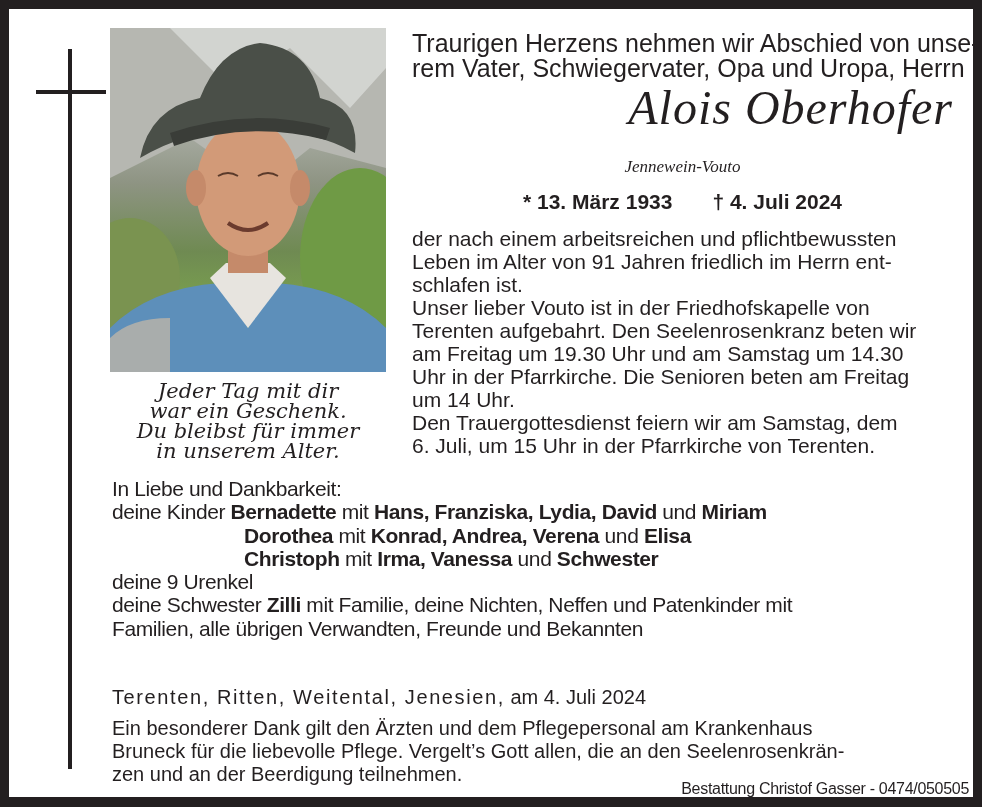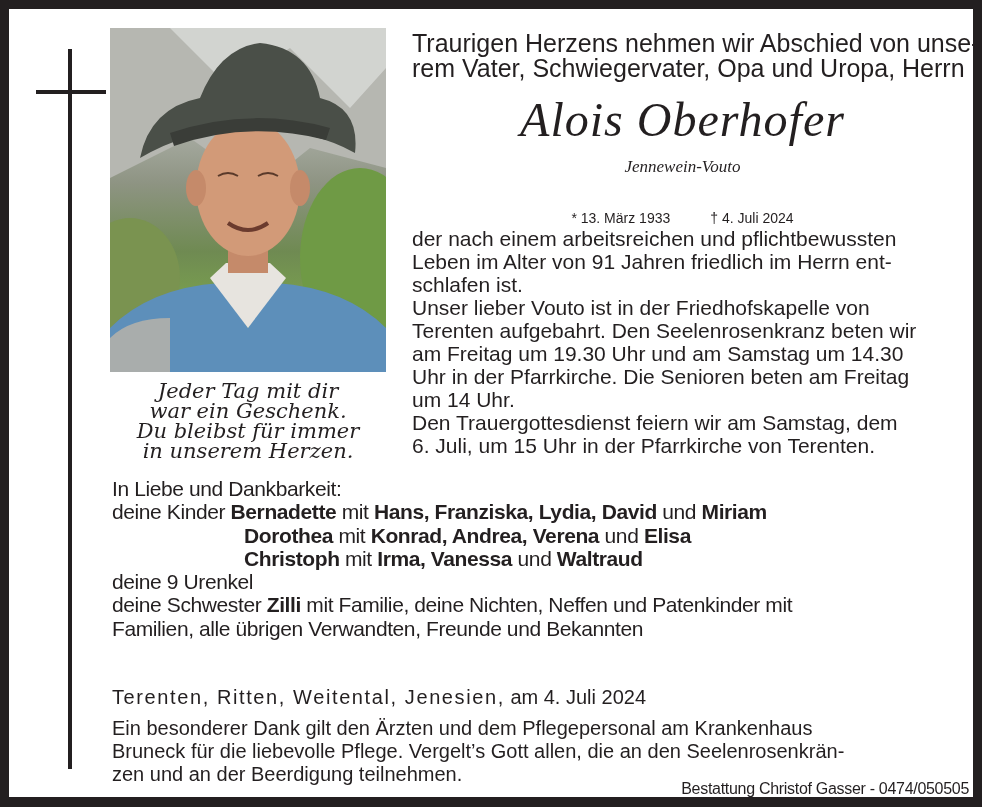--- a/index.html
+++ b/index.html
@@ -25,32 +25,32 @@
     font-size: 21px; line-height: 20px; color: #231f20;
   }
   .motto div { white-space: nowrap; }
 
   .intro {
     position: absolute; left: 412px; top: 31px; width: 541px;
     font-size: 25px; line-height: 25px; text-align: justify;
   }
   .intro div { white-space: nowrap; }
   .name {
-    position: absolute; left: 412px; top: 92px; width: 541px; text-align: center;
+    position: absolute; left: 412px; top: 80px; width: 541px; text-align: right;
     font-family: "Liberation Serif", "DejaVu Serif", serif; font-style: italic;
     font-size: 48px; line-height: 56px; letter-spacing: 1px; color: #231f20;
   }
   .nickname {
     position: absolute; left: 412px; top: 156px; width: 541px; text-align: center;
     font-family: "Liberation Serif", "DejaVu Serif", serif; font-style: italic;
     font-size: 17px; line-height: 22px;
   }
   .dates {
-    position: absolute; left: 412px; top: 204px; width: 541px; text-align: center;
-    font-weight: normal; font-size: 14px; line-height: 28px; white-space: nowrap;
+    position: absolute; left: 412px; top: 188px; width: 541px; text-align: center;
+    font-weight: bold; font-size: 21px; line-height: 28px; white-space: nowrap;
   }
   .dates .gap { display: inline-block; width: 40px; }
   .body-text {
     position: absolute; left: 412px; top: 227px; width: 541px;
     font-size: 21px; line-height: 23px;
   }
   .body-text div { white-space: nowrap; }
 
   .family {
     position: absolute; left: 112px; top: 477px; width: 840px;
@@ -108,21 +108,21 @@
 
     <path d="M30,130 Q40,80 90,70 Q110,20 150,15 Q200,20 210,70 Q250,80 245,125 Q200,100 138,102 Q80,100 30,130 Z" fill="#4a4f48"></path>
     <path d="M60,105 Q138,78 220,100 L216,112 Q138,92 64,118 Z" fill="#3a3d38"></path>
   </svg>
 </div>
 
 <div class="motto">
   <div>Jeder Tag mit dir</div>
   <div>war ein Geschenk.</div>
   <div>Du bleibst für immer</div>
-  <div>in unserem Herzen.</div>
+  <div>in unserem Alter.</div>
 </div>
 
 <div class="intro">
   <div>Traurigen Herzens nehmen wir Abschied von unse-</div>
   <div>rem Vater, Schwiegervater, Opa und Uropa, Herrn</div>
 </div>
 
 <div class="name">Alois Oberhofer</div>
 <div class="nickname">Jennewein-Vouto</div>
 <div class="dates">
@@ -157,21 +157,21 @@
     <span>mit</span>
     <b>Konrad, Andrea, Verena</b>
     <span>und</span>
     <b>Elisa</b>
   </div>
   <div class="row indent">
     <b>Christoph</b>
     <span>mit</span>
     <b>Irma, Vanessa</b>
     <span>und</span>
-    <b>Waltraud</b>
+    <b>Schwester</b>
   </div>
   <div class="row">deine 9 Urenkel</div>
   <div class="row">
     <span>deine Schwester</span>
     <b>Zilli</b>
     <span>mit Familie, deine Nichten, Neffen und Patenkinder mit</span>
   </div>
   <div class="row">Familien, alle übrigen Verwandten, Freunde und Bekannten</div>
 </div>
 

